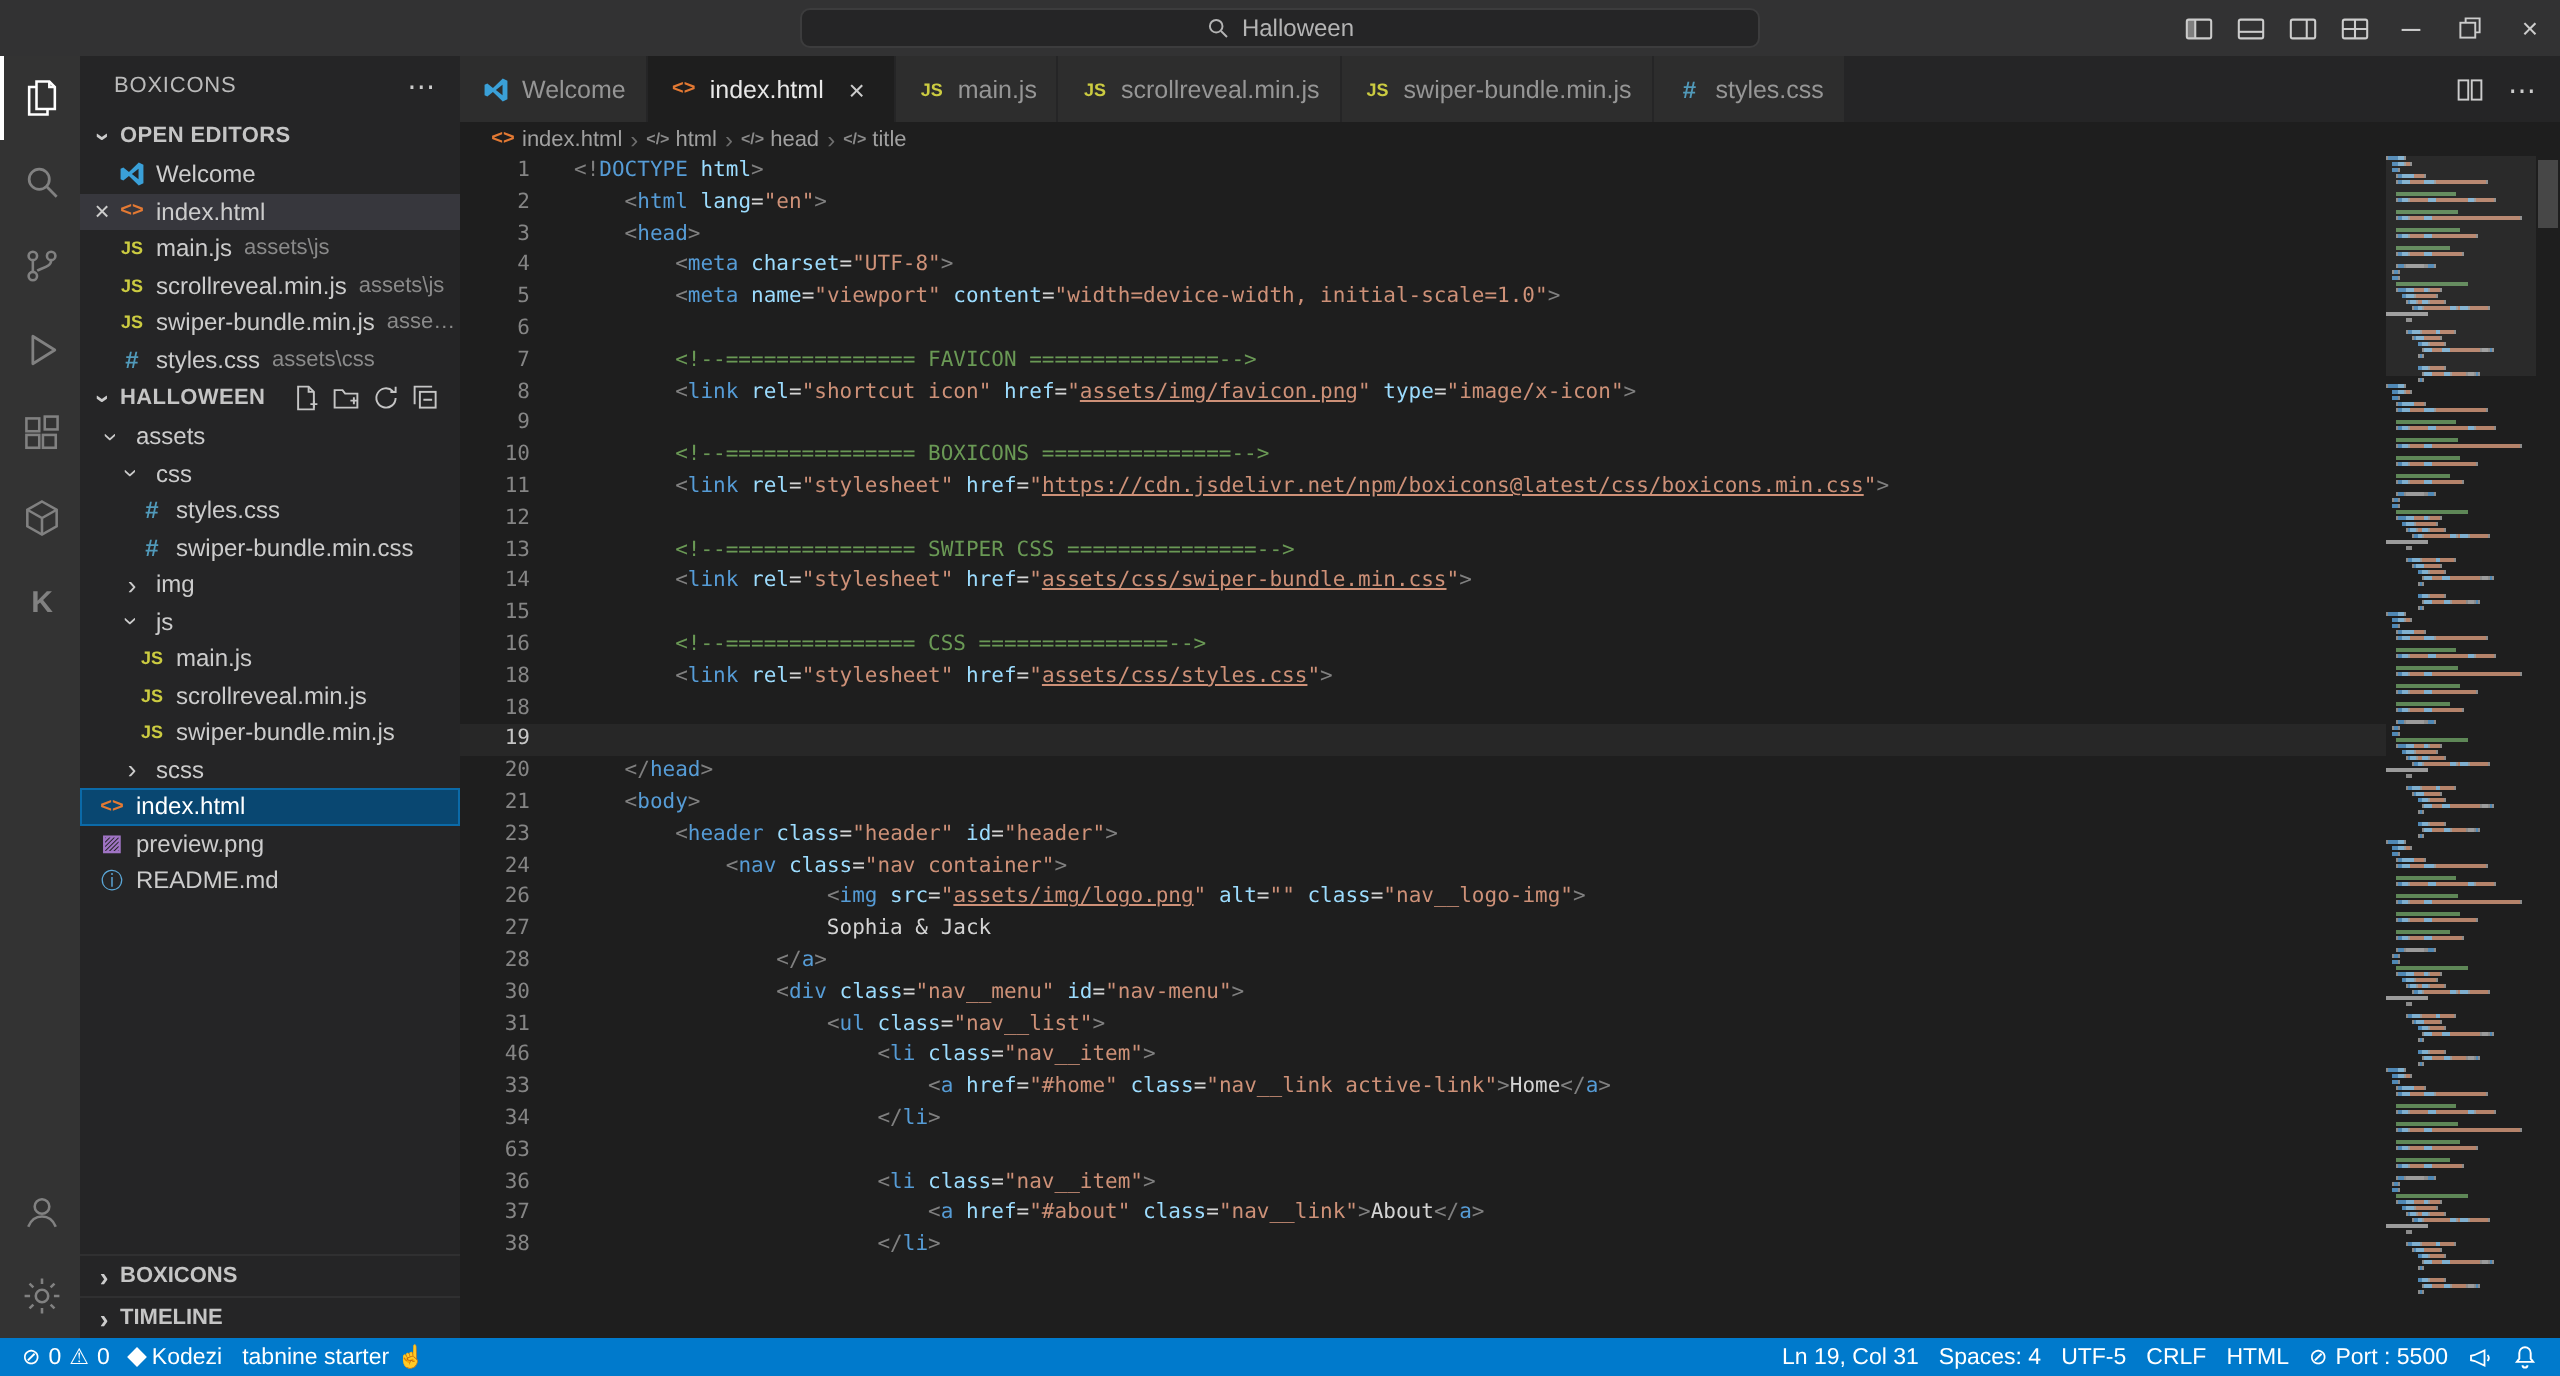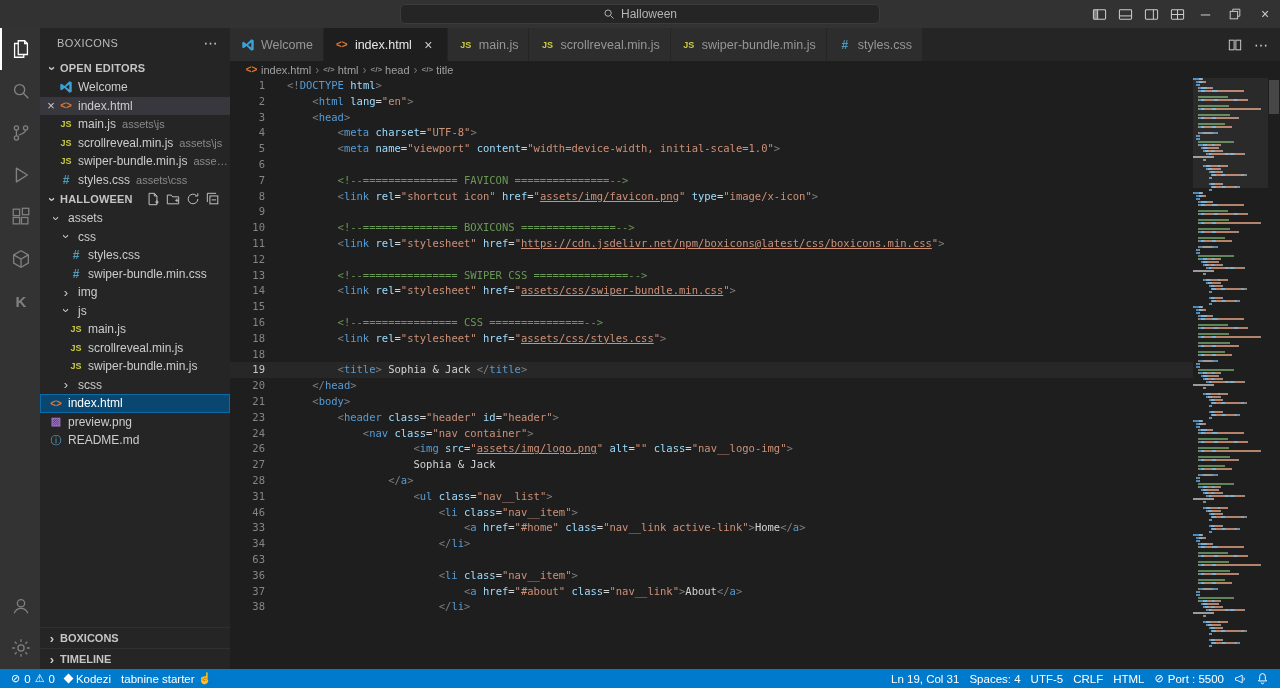--- a/index.html
+++ b/index.html
@@ -506,21 +506,20 @@
           <div class="code-line">
             <span class="ln">18</span>
             <span class="lc"><span class="tk-x">        </span><span class="tk-p">&lt;</span><span class="tk-t">link</span><span class="tk-a"> rel</span><span class="tk-x">=</span><span class="tk-s">"stylesheet"</span><span class="tk-a"> href</span><span class="tk-x">=</span><span class="tk-s">"</span><span class="tk-u">assets/css/styles.css</span><span class="tk-s">"</span><span class="tk-p">&gt;</span></span>
           </div>
           <div class="code-line">
             <span class="ln">18</span>
             <span class="lc"></span>
           </div>
           <div class="code-line active">
             <span class="ln">19</span>
-            <span class="lc"><span class="tk-x">        </span><span class="tk-p">&lt;</span><span class="tk-t">title</span><span class="tk-p">&gt;</span><span class="tk-x"> Sophia &amp; Jack </span><span class="tk-p">&lt;/</span><span class="tk-t">title</span><span class="tk-p">&gt;</span></span>
           </div>
           <div class="code-line">
             <span class="ln">20</span>
             <span class="lc"><span class="tk-x">    </span><span class="tk-p">&lt;/</span><span class="tk-t">head</span><span class="tk-p">&gt;</span></span>
           </div>
           <div class="code-line">
             <span class="ln">21</span>
             <span class="lc"><span class="tk-x">    </span><span class="tk-p">&lt;</span><span class="tk-t">body</span><span class="tk-p">&gt;</span></span>
           </div>
           <div class="code-line">
@@ -535,20 +534,24 @@
             <span class="ln">26</span>
             <span class="lc"><span class="tk-x">                    </span><span class="tk-p">&lt;</span><span class="tk-t">img</span><span class="tk-a"> src</span><span class="tk-x">=</span><span class="tk-s">"</span><span class="tk-u">assets/img/logo.png</span><span class="tk-s">"</span><span class="tk-a"> alt</span><span class="tk-x">=</span><span class="tk-s">""</span><span class="tk-a"> class</span><span class="tk-x">=</span><span class="tk-s">"nav__logo-img"</span><span class="tk-p">&gt;</span></span>
           </div>
           <div class="code-line">
             <span class="ln">27</span>
             <span class="lc"><span class="tk-x">                    Sophia &amp; Jack</span></span>
           </div>
           <div class="code-line">
             <span class="ln">28</span>
             <span class="lc"><span class="tk-x">                </span><span class="tk-p">&lt;/</span><span class="tk-t">a</span><span class="tk-p">&gt;</span></span>
+          </div>
+          <div class="code-line">
+            <span class="ln">30</span>
+            <span class="lc"><span class="tk-x">                </span><span class="tk-p">&lt;</span><span class="tk-t">div</span><span class="tk-a"> class</span><span class="tk-x">=</span><span class="tk-s">"nav__menu"</span><span class="tk-a"> id</span><span class="tk-x">=</span><span class="tk-s">"nav-menu"</span><span class="tk-p">&gt;</span></span>
           </div>
           <div class="code-line">
             <span class="ln">31</span>
             <span class="lc"><span class="tk-x">                    </span><span class="tk-p">&lt;</span><span class="tk-t">ul</span><span class="tk-a"> class</span><span class="tk-x">=</span><span class="tk-s">"nav__list"</span><span class="tk-p">&gt;</span></span>
           </div>
           <div class="code-line">
             <span class="ln">46</span>
             <span class="lc"><span class="tk-x">                        </span><span class="tk-p">&lt;</span><span class="tk-t">li</span><span class="tk-a"> class</span><span class="tk-x">=</span><span class="tk-s">"nav__item"</span><span class="tk-p">&gt;</span></span>
           </div>
           <div class="code-line">

